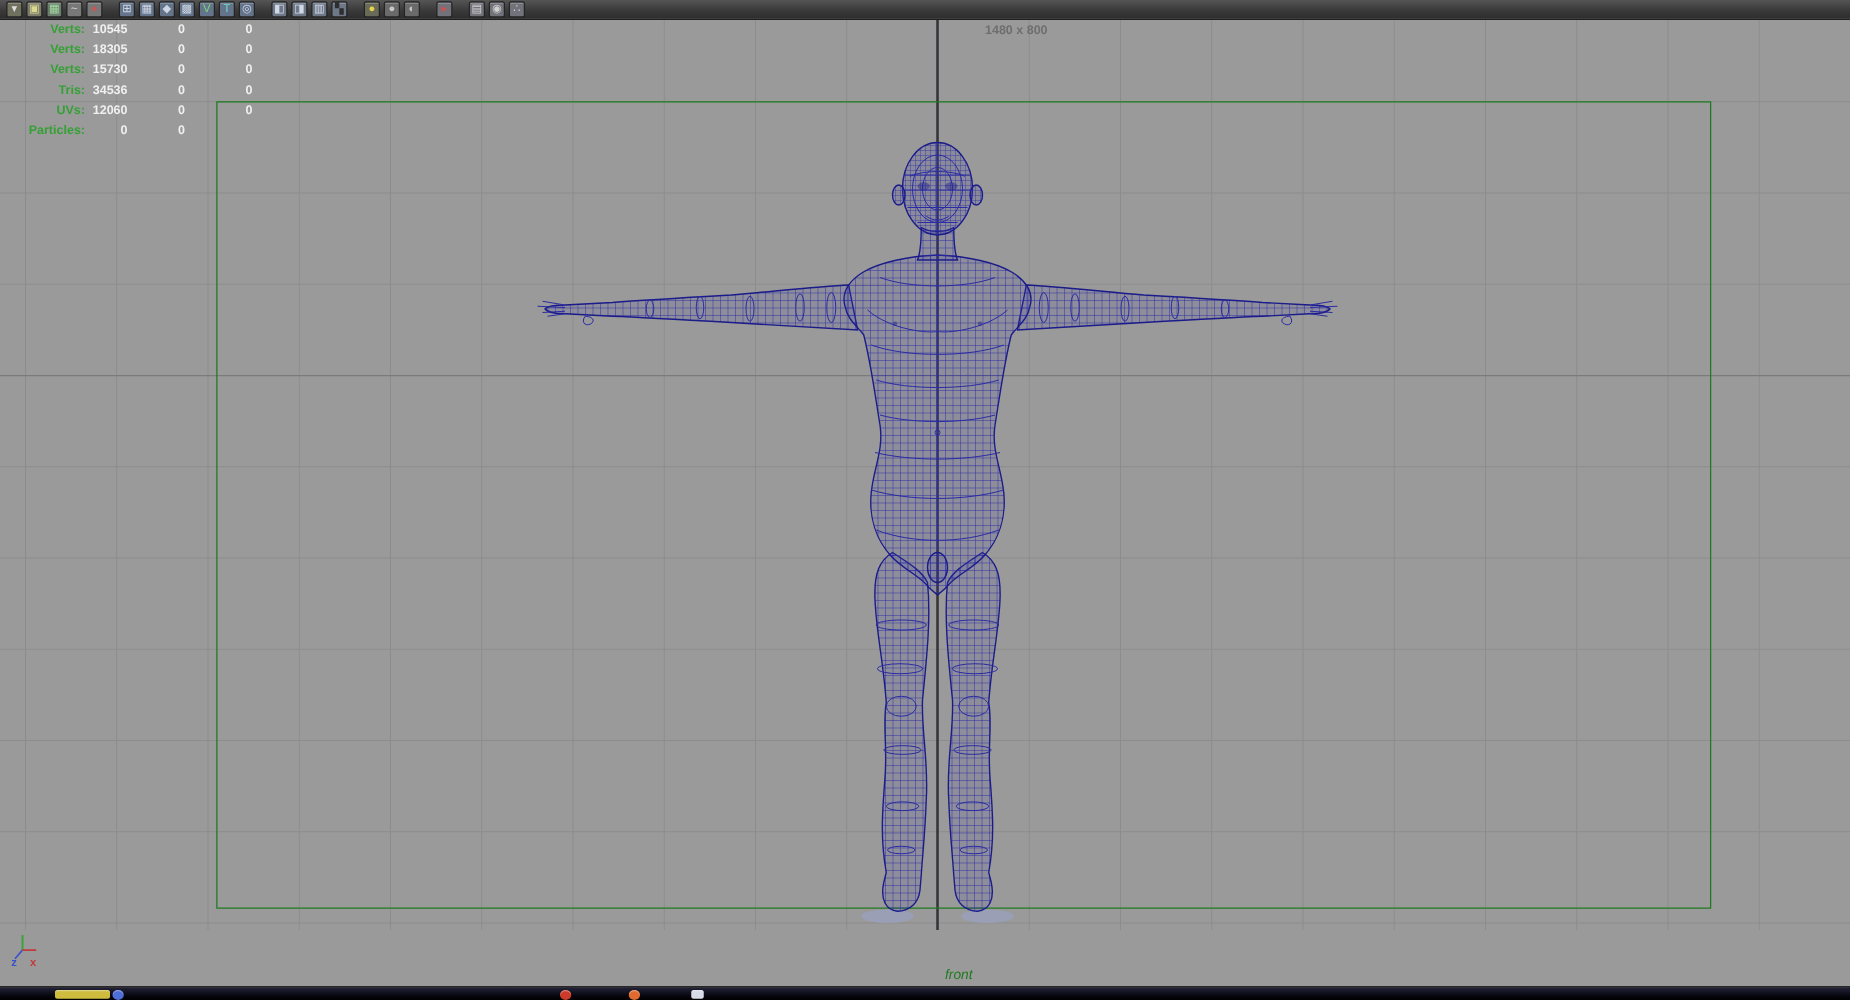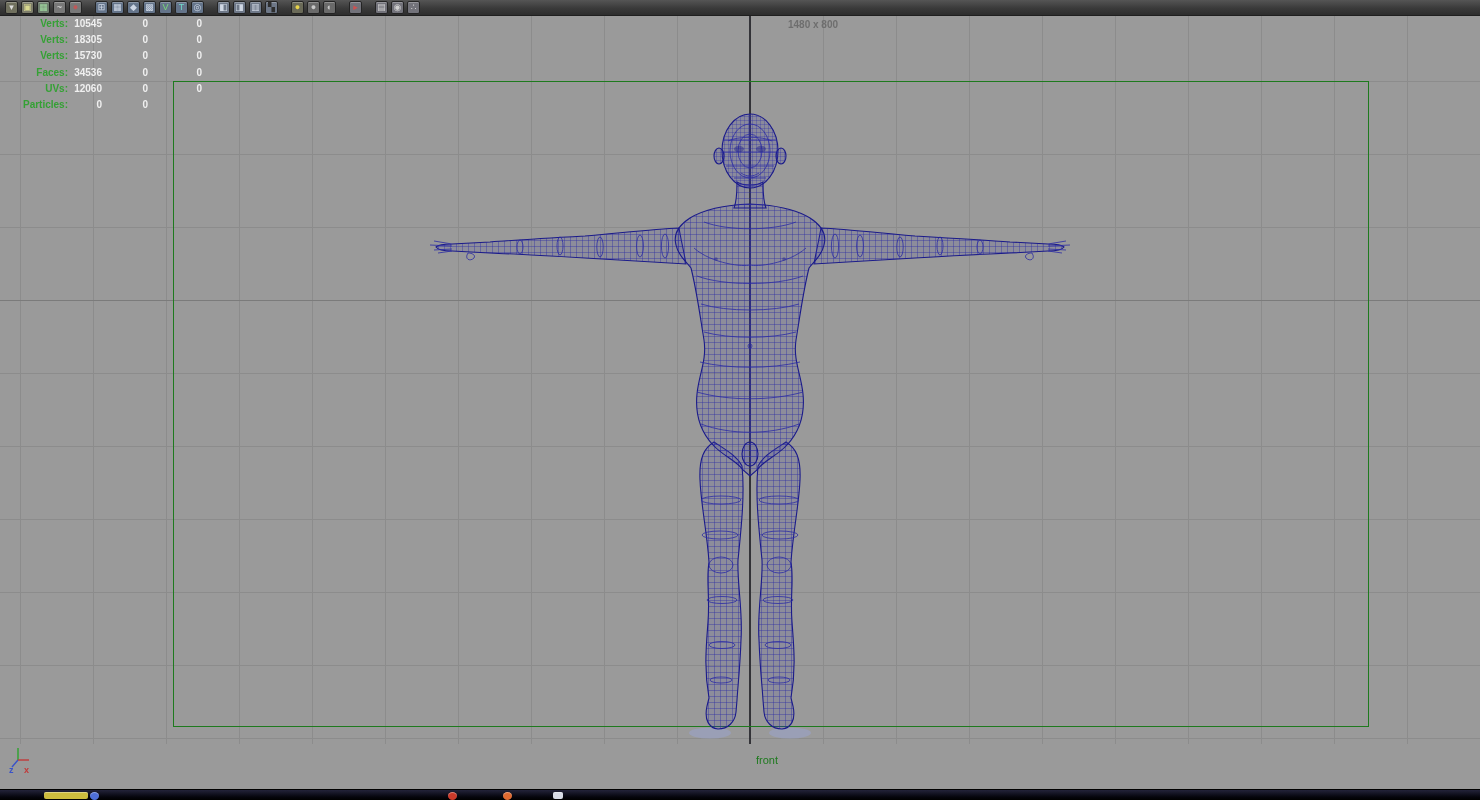--- a/index.html
+++ b/index.html
@@ -35,21 +35,21 @@
       linear-gradient(to right, var(--grid-line) 1px, transparent 1px),
       linear-gradient(to bottom, var(--grid-line) 1px, transparent 1px);
     background-size:73px 73px;
     background-position:20px 65px;}
   .axis-y{position:absolute;left:749px;top:0;width:2px;height:728px;background:var(--axis-dark);opacity:.85;}
   .axis-x{position:absolute;left:0;top:284px;width:1480px;height:1px;background:#7b7b7b;}
   .res-gate{position:absolute;left:173px;top:65px;width:1196px;height:646px;
     border:1px solid var(--gate-green);z-index:4;}
   .res-label{position:absolute;left:753px;top:3px;font-size:10px;font-weight:bold;
     color:var(--res-label-gray);z-index:6;margin-left:35px;}
-  .camera-label{position:absolute;left:756px;top:738px;font-size:11px;color:var(--gate-green);z-index:6;}
+  .camera-label{position:absolute;left:756px;top:758px;font-size:11px;color:var(--gate-green);z-index:6;font-style:italic;}
 
   
   .hud{position:absolute;left:4px;top:0;z-index:7;font-size:10px;font-weight:bold;}
   .hud-row{height:16.2px;line-height:16.2px;white-space:nowrap;}
   .hud-label{display:inline-block;width:64px;color:var(--hud-label-green);text-align:right;}
   .hud-val{display:inline-block;text-align:right;color:var(--hud-value);}
   .hud-val.c0{width:34px;}
   .hud-val.c1{width:46px;}
   .hud-val.c2{width:54px;}
 
@@ -153,21 +153,21 @@
   <div class="viewport">
     <div class="grid"></div>
     <div class="axis-x"></div>
     <div class="axis-y"></div>
     <div class="res-gate"></div>
     <div class="res-label">1480 x 800</div>
     <div class="hud">
         <div class="hud-row"><span class="hud-label">Verts:</span><span class="hud-val c0">10545</span><span class="hud-val c1">0</span><span class="hud-val c2">0</span></div>
         <div class="hud-row"><span class="hud-label">Verts:</span><span class="hud-val c0">18305</span><span class="hud-val c1">0</span><span class="hud-val c2">0</span></div>
         <div class="hud-row"><span class="hud-label">Verts:</span><span class="hud-val c0">15730</span><span class="hud-val c1">0</span><span class="hud-val c2">0</span></div>
-        <div class="hud-row"><span class="hud-label">Faces:</span><span class="hud-val c0">34536</span><span class="hud-val c1">0</span><span class="hud-val c2">0</span></div>
+        <div class="hud-row"><span class="hud-label">Tris:</span><span class="hud-val c0">34536</span><span class="hud-val c1">0</span><span class="hud-val c2">0</span></div>
         <div class="hud-row"><span class="hud-label">UVs:</span><span class="hud-val c0">12060</span><span class="hud-val c1">0</span><span class="hud-val c2">0</span></div>
         <div class="hud-row"><span class="hud-label">Particles:</span><span class="hud-val c0">0</span><span class="hud-val c1">0</span><span class="hud-val c2"></span></div>
       </div>
     <div class="camera-label">front</div>
 
     <svg class="axis-gizmo" viewBox="0 0 44 34">
       <line x1="14" y1="16" x2="14" y2="4" stroke="#3aa23a" stroke-width="1.6"></line>
       <line x1="14" y1="16" x2="8" y2="23" stroke="#3a52c8" stroke-width="1.4"></line>
       <line x1="14" y1="16" x2="25" y2="16" stroke="#c23a3a" stroke-width="1.4"></line>
       <text x="5" y="29" fill="#3a52c8">z</text>

